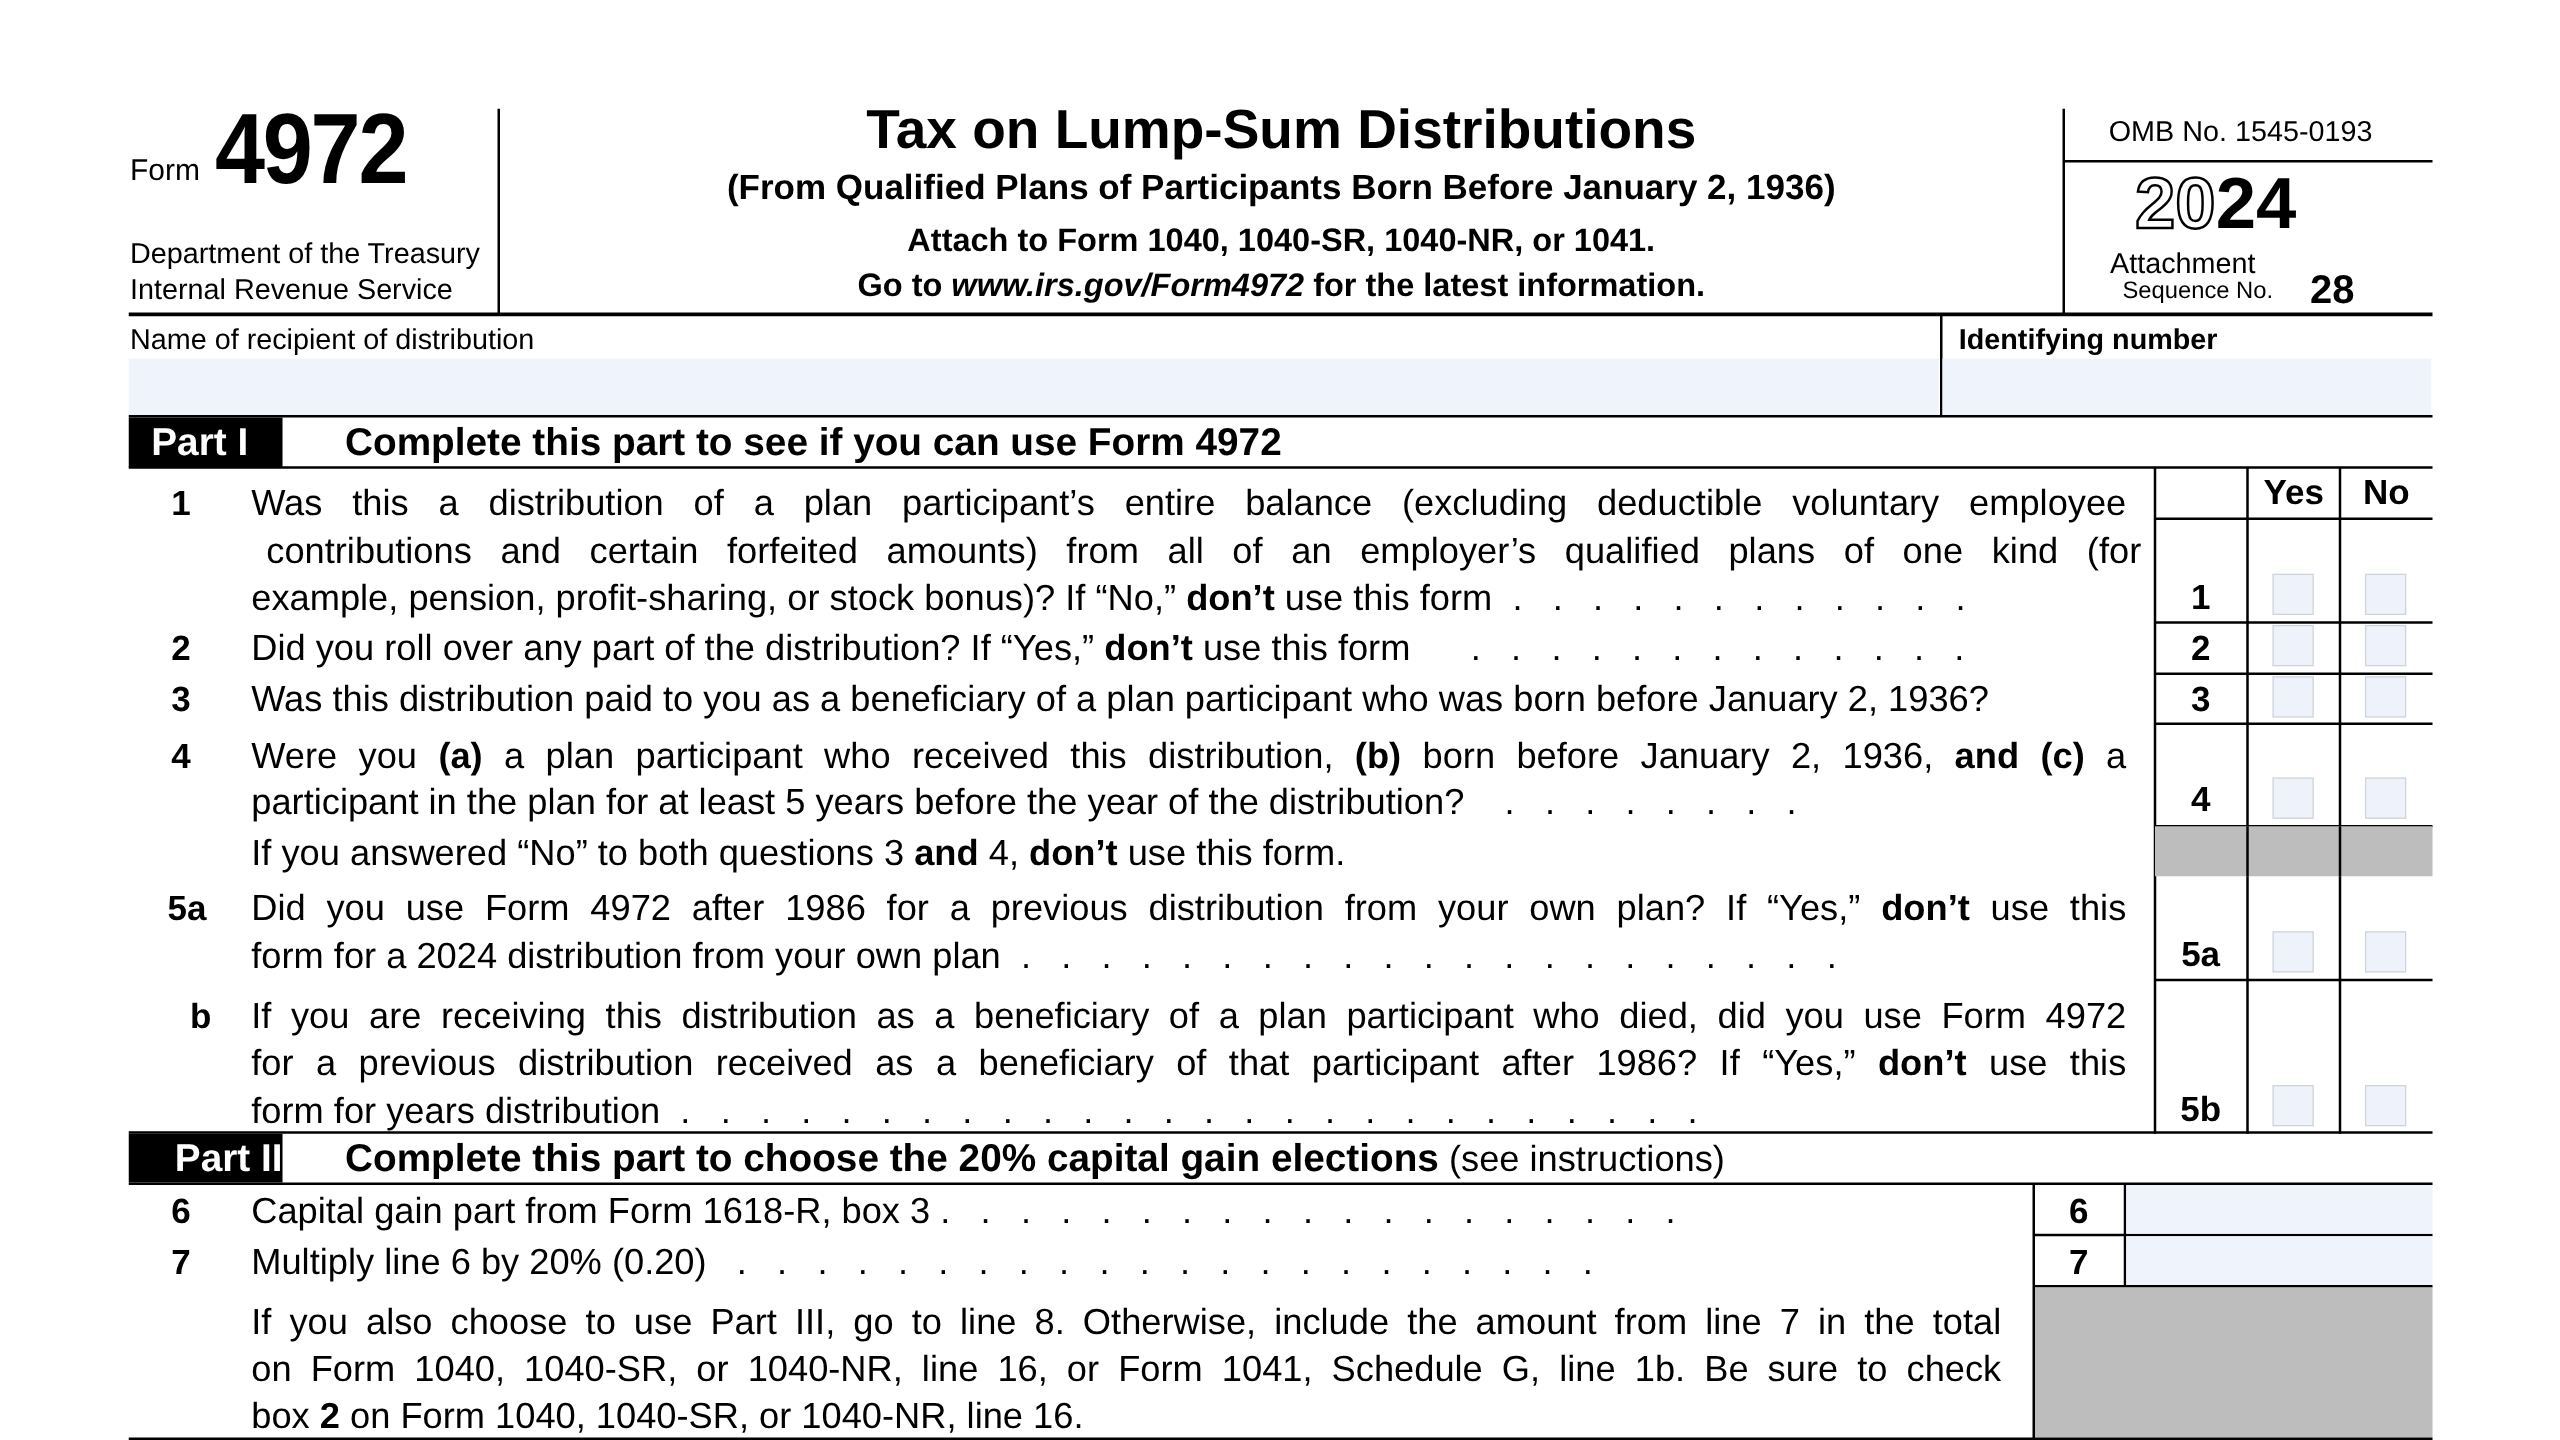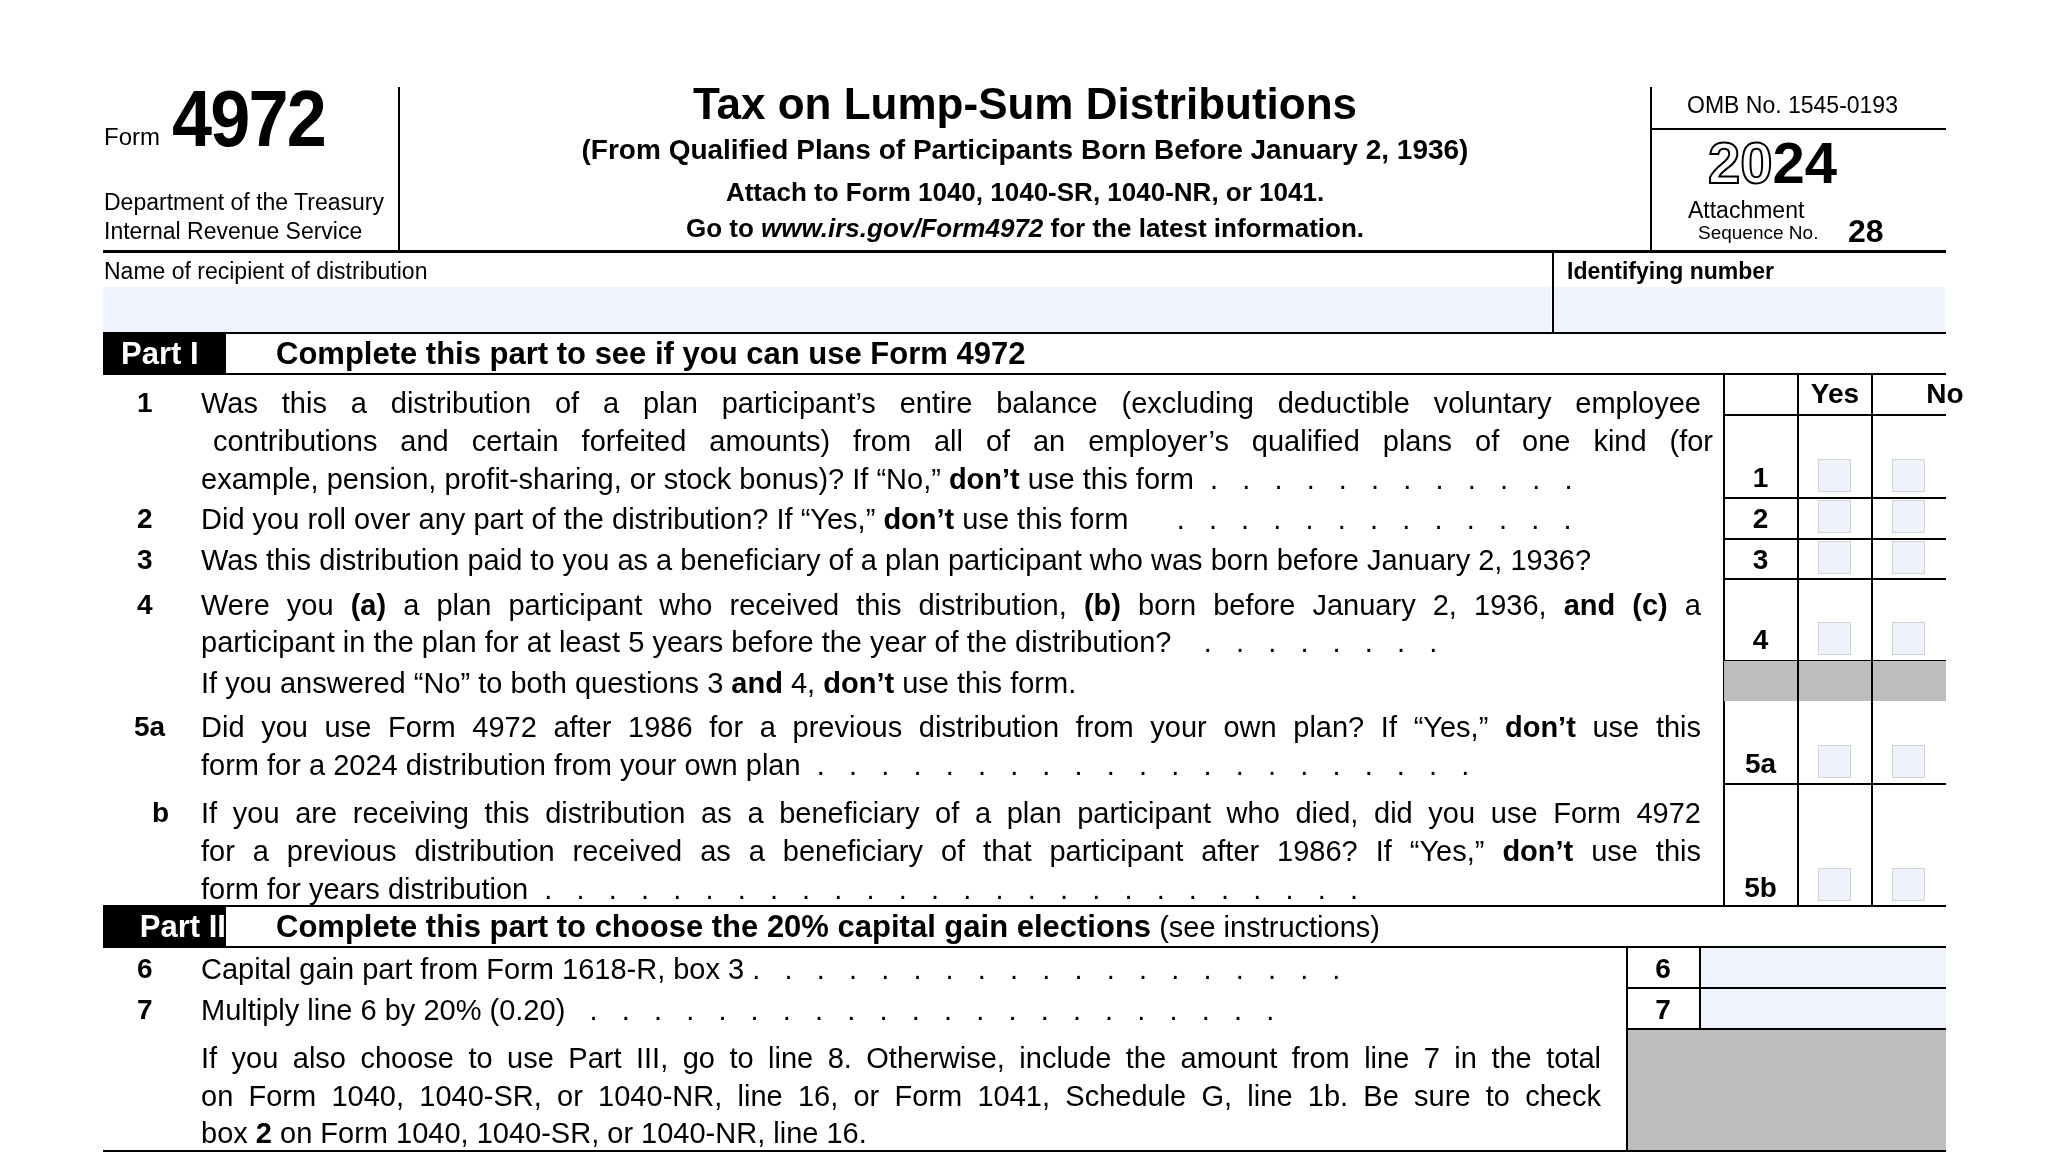--- a/index.html
+++ b/index.html
@@ -65,21 +65,21 @@
 
 <div>
   <div class="part-box" style="left:103px;top:334px;width:123px;height:40px;">Part I</div>
   <div class="part-title" style="left:276px;top:334px;">Complete this part to see if you can use Form 4972</div>
   <div class="hl-thin" style="left:103px;top:373px;width:1843px;"></div>
 
   <div class="vl-thin" style="left:1723px;top:374px;height:533px;"></div>
   <div class="vl-thin" style="left:1797px;top:374px;height:533px;"></div>
   <div class="vl-thin" style="left:1871px;top:374px;height:533px;"></div>
   <span class="abs" style="left:1799px;width:72px;top:378px;text-align:center;font-weight:bold;font-size:28px;">Yes</span>
-  <span class="abs" style="left:1873px;width:72px;top:378px;text-align:center;font-weight:bold;font-size:28px;padding-left:36px;">No</span>
+  <span class="abs" style="left:1873px;width:72px;top:378px;text-align:center;font-weight:bold;font-size:28px;">No</span>
   <div class="hl-thin" style="left:1724px;top:414px;width:222px;"></div>
   <div class="hl-thin" style="left:1724px;top:497px;width:222px;"></div>
   <div class="hl-thin" style="left:1724px;top:538px;width:222px;"></div>
   <div class="hl-thin" style="left:1724px;top:578px;width:222px;"></div>
   <div class="hl-thin" style="left:1724px;top:660px;width:222px;"></div>
   <div class="gray" style="left:1724px;top:661px;width:222px;height:40px;"></div>
   <div class="vl-thin" style="left:1797px;top:661px;height:40px;"></div>
   <div class="vl-thin" style="left:1871px;top:661px;height:40px;"></div>
   <div class="hl-thin" style="left:1724px;top:783px;width:222px;"></div>
 

